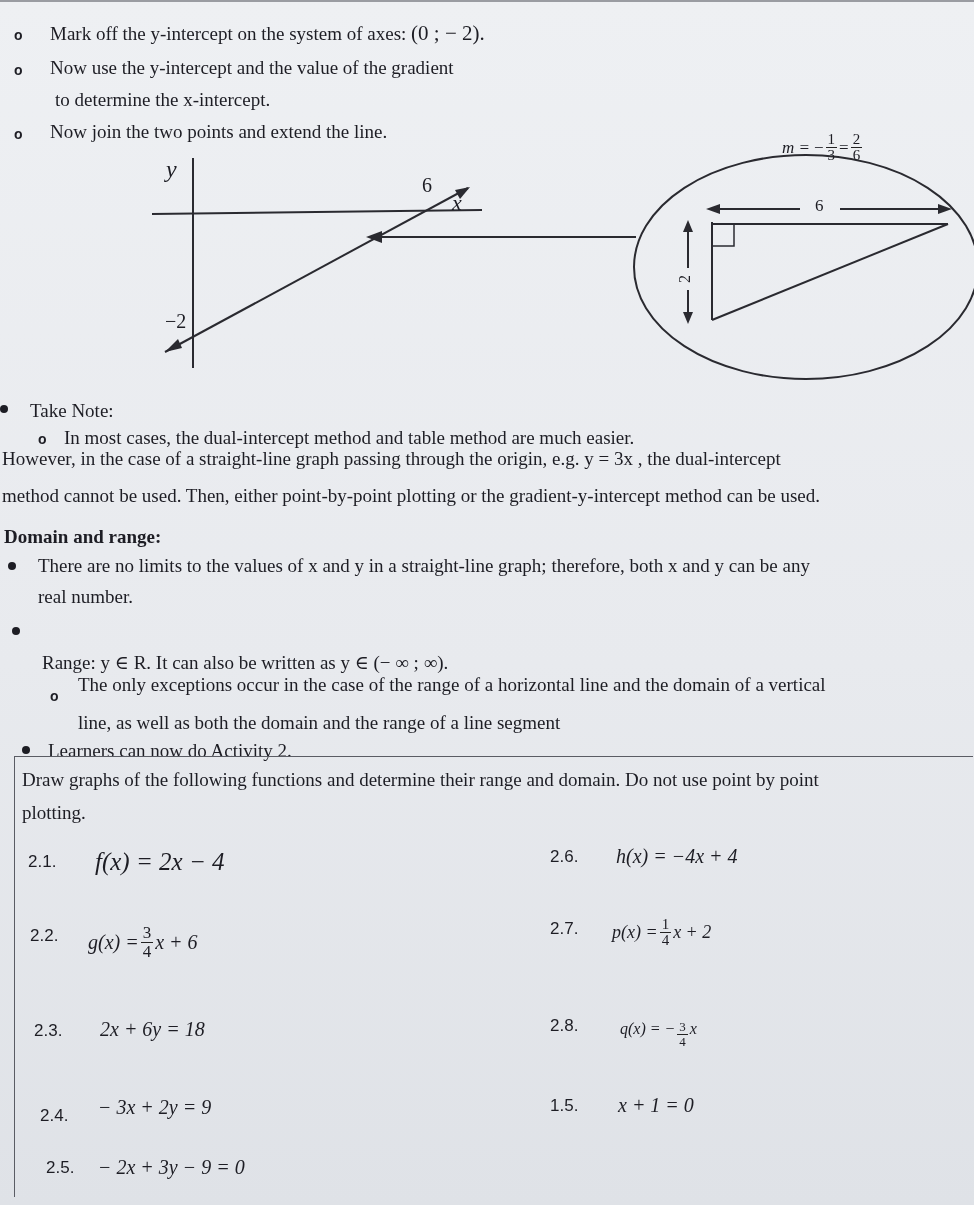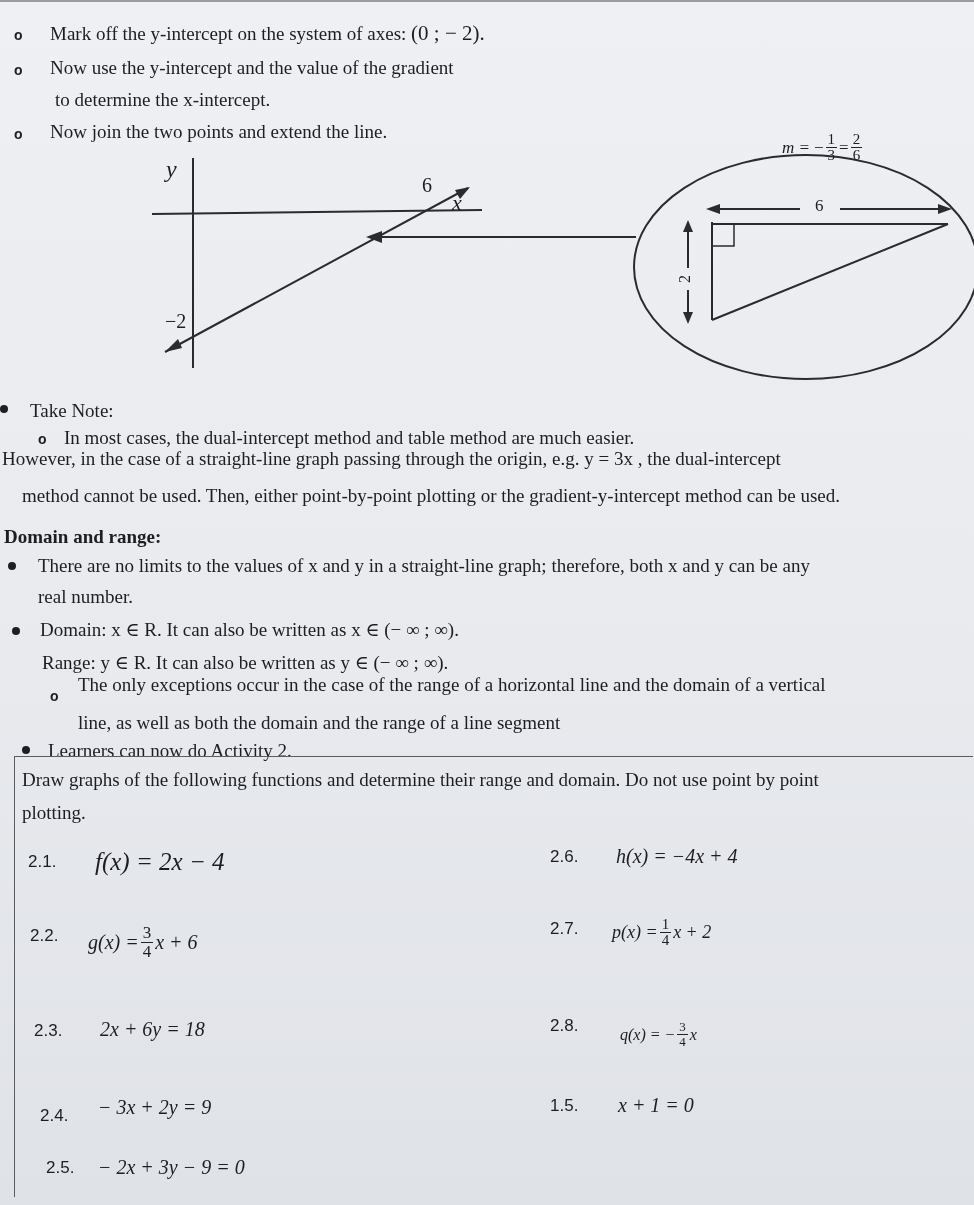--- a/index.html
+++ b/index.html
@@ -99,28 +99,27 @@
       </span>
   </div>
   <div class="abs" style="left:815px;top:196px;font-size:17px;">6</div>
   <div class="abs" style="left:681px;top:270px;font-size:16px;transform:rotate(-90deg);">2</div>
 
   <div class="abs dot" style="left:0px;top:405px;"></div>
   <div class="abs txt" style="left:30px;top:398px;">Take Note:</div>
   <span class="abs bullet-o" style="left:38px;top:431px;">o</span>
   <div class="abs txt" style="left:64px;top:425px;">In most cases, the dual-intercept method and table method are much easier.</div>
   <div class="abs txt" style="left:2px;top:446px;">However, in the case of a straight-line graph passing through the origin, e.g.  y = 3x , the dual-intercept</div>
-  <div class="abs txt" style="left:2px;top:483px;margin-left:20px;">method cannot be used.  Then, either point-by-point plotting or the gradient-y-intercept method can be used.</div>
+  <div class="abs txt" style="left:2px;top:483px;">method cannot be used.  Then, either point-by-point plotting or the gradient-y-intercept method can be used.</div>
 
   <div class="abs txt bold" style="left:4px;top:524px;">Domain and range:</div>
   <div class="abs dot" style="left:8px;top:562px;"></div>
   <div class="abs txt" style="left:38px;top:553px;">There are no limits to the values of x and y in a straight-line graph; therefore, both x and y can be any</div>
   <div class="abs txt" style="left:38px;top:584px;">real number.</div>
   <div class="abs dot" style="left:12px;top:627px;"></div>
-  <div class="abs txt" style="left:40px;top:617px;">Domain:  x ∈ R.  It can also be written as  x ∈ (− ∞ ; ∞).</div>
   <div class="abs txt" style="left:42px;top:650px;">Range:  y ∈ R.  It can also be written as  y ∈ (− ∞ ; ∞).</div>
   <span class="abs bullet-o" style="left:50px;top:688px;">o</span>
   <div class="abs txt" style="left:78px;top:672px;">The only exceptions occur in the case of the range of a horizontal line and the domain of a vertical</div>
   <div class="abs txt" style="left:78px;top:710px;">line, as well as both the domain and the range of a line segment</div>
   <div class="abs dot" style="left:22px;top:746px;"></div>
   <div class="abs txt" style="left:48px;top:738px;">Learners can now do Activity 2.</div>
 
   <div class="act-box"></div>
   <div class="abs txt" style="left:22px;top:767px;text-align:center;">Draw graphs of the following functions and determine their range and domain.  Do not use point by point</div>
   <div class="abs txt" style="left:22px;top:800px;">plotting.</div>
@@ -154,21 +153,21 @@
   <div class="abs eqn" style="left:612px;top:917px;display:flex;align-items:center;font-size:18px;">
     <span class="ital">p(x) =</span>
     <span class="frac">
         <span class="num">1</span>
         <span class="den">4</span>
       </span>
     <span class="ital">x + 2</span>
   </div>
 
   <div class="abs num-label" style="left:550px;top:1016px;">2.8.</div>
-  <div class="abs eqn" style="left:620px;top:1020px;display:flex;align-items:center;font-size:16px;">
+  <div class="abs eqn" style="left:620px;top:1020px;display:flex;font-size:16px;">
     <span class="ital">q(x) = −</span>
     <span class="frac" style="font-size:13px;line-height:14px;">
         <span class="num">3</span>
         <span class="den">4</span>
       </span>
     <span class="ital">x</span>
   </div>
 
   <div class="abs num-label" style="left:550px;top:1096px;">1.5.</div>
   <div class="abs eqn ital" style="left:618px;top:1094px;">x + 1 = 0</div>

